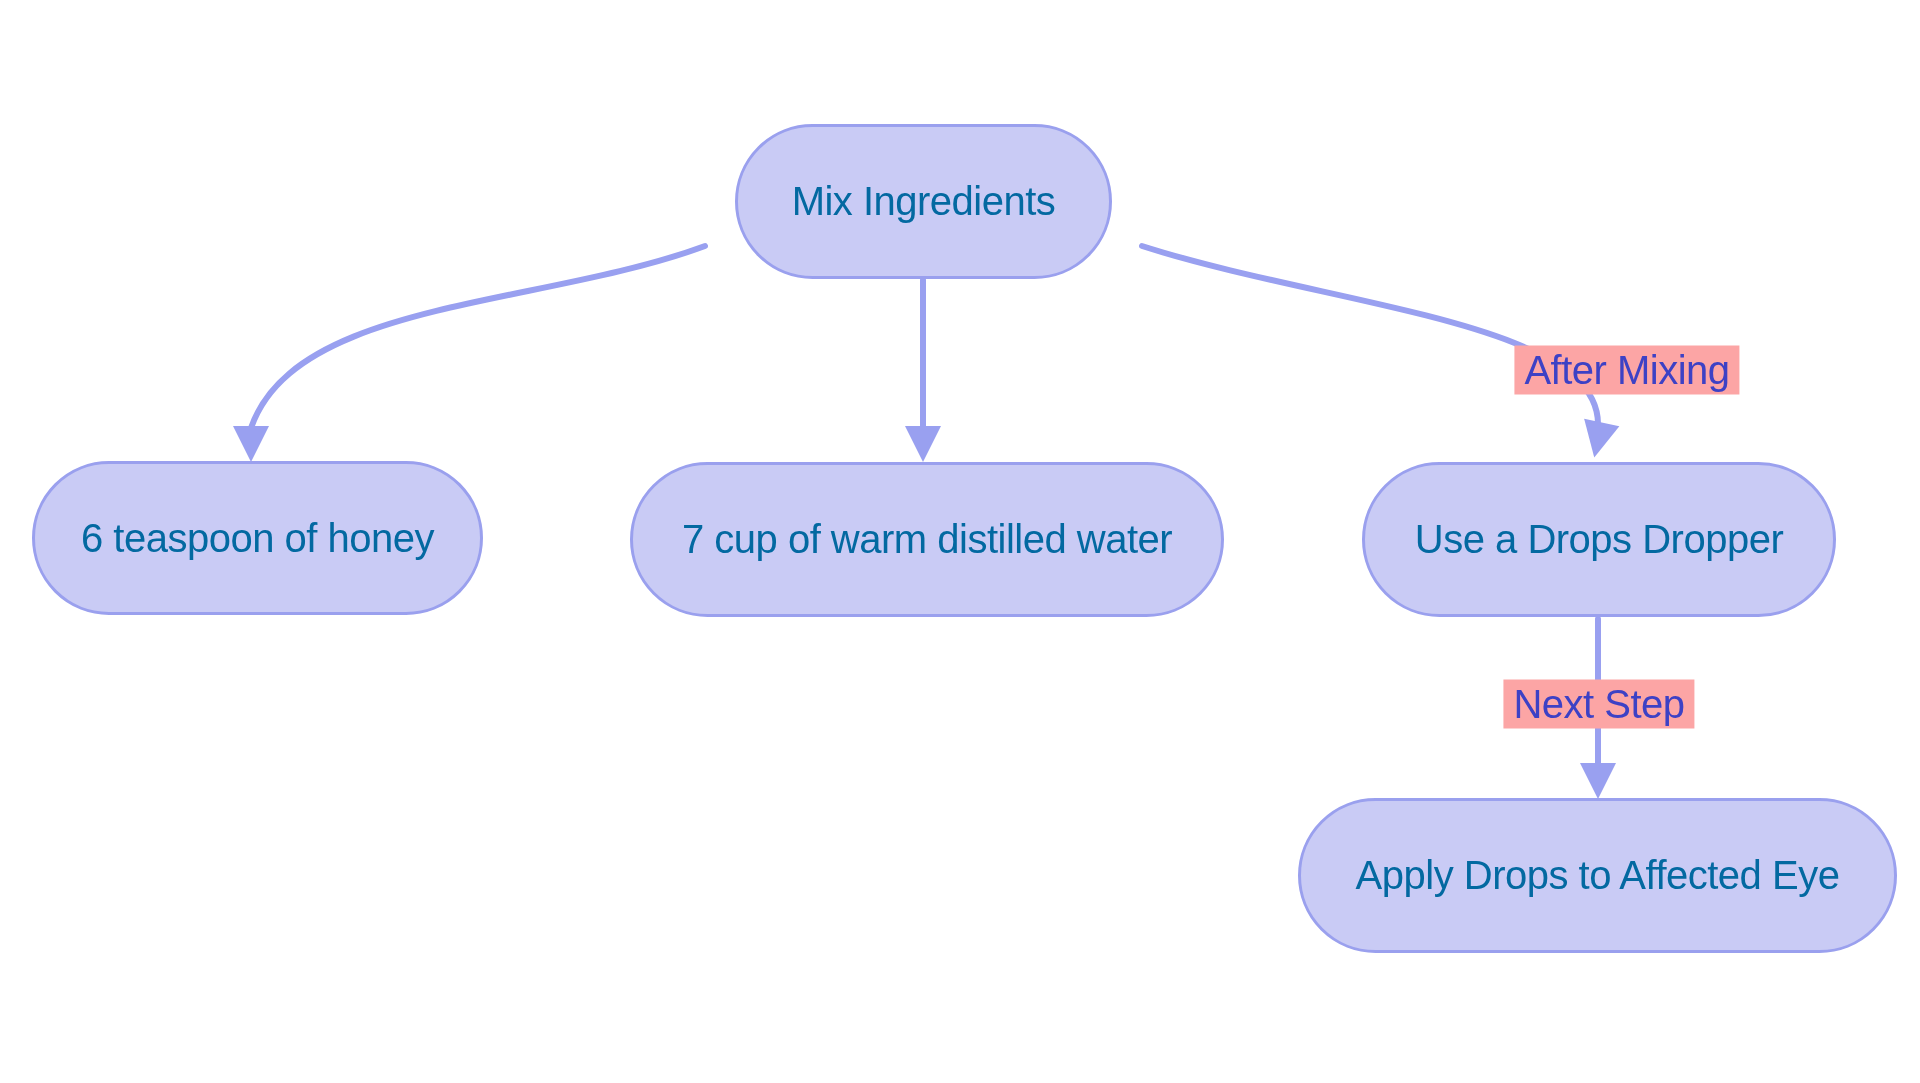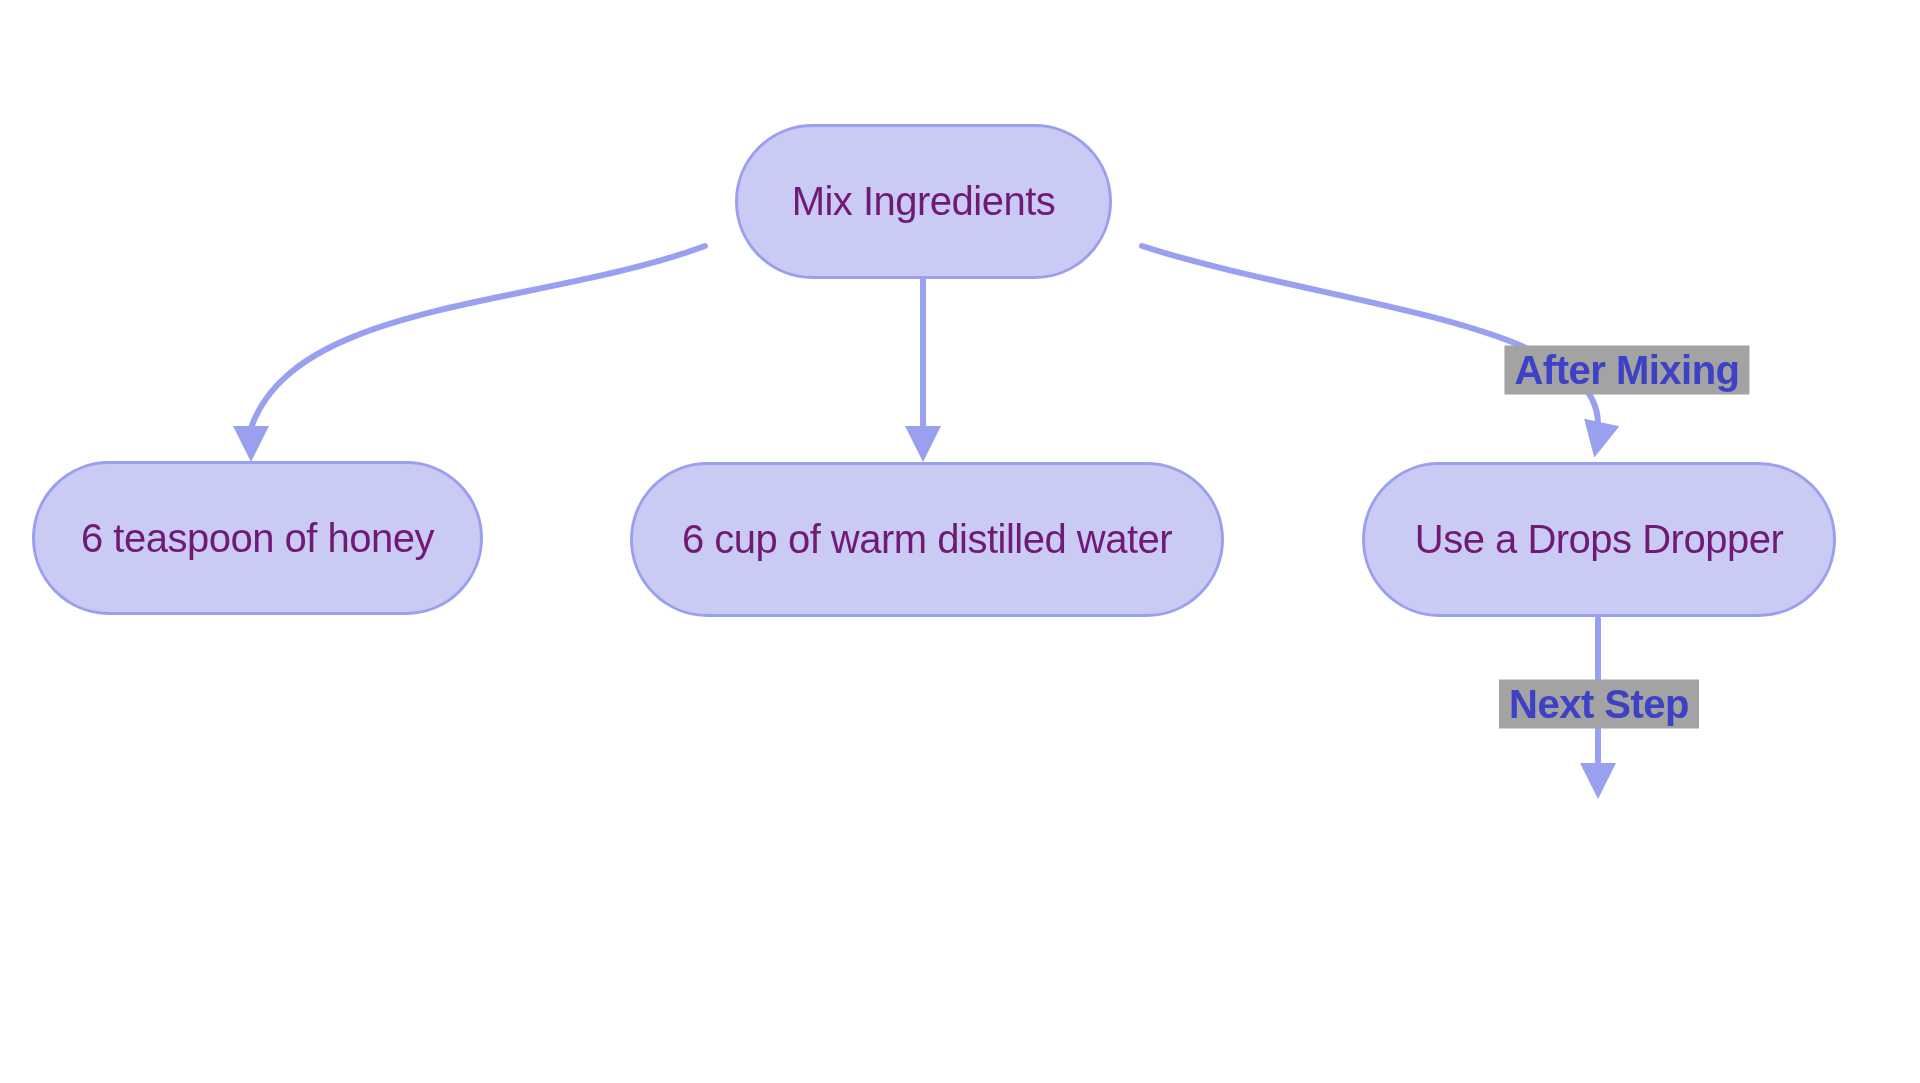--- a/index.html
+++ b/index.html
@@ -33,38 +33,37 @@
   }
   .node {
     position: absolute;
     box-sizing: border-box;
     display: flex;
     align-items: center;
     justify-content: center;
     background: #c9cbf5;
     border: 3px solid #9aa0ee;
     border-radius: 999px;
-    color: #701a75;
+    color: #0369a1;
     font-size: 40px;
     letter-spacing: -0.5px;
     text-align: center;
     white-space: nowrap;
     z-index: 2;
   }
   .edge-label {
     position: absolute;
     transform: translate(-50%, -50%);
-    background: #a3a3a3;
+    background: #fca5a5;
     color: #3d41c5;
     font-size: 40px;
     letter-spacing: -0.5px;
     padding: 2px 10px;
     white-space: nowrap;
     z-index: 1;
-    font-weight: bold;
   }
 </style>
 </head>
 <body>
 
 <div class="stage">
 
   <svg class="edges-layer" width="1920" height="1083" viewBox="0 0 1920 1083">
     <path class="edge-path" d="M 705 246 C 540 307, 295 300, 251 428"></path>
     <polygon class="arrowhead" points="233,426 269,426 251,462"></polygon>
@@ -85,21 +84,24 @@
 
   <div class="node" style="left:735px; top:124px; width:377px; height:155px;">
     <span>Mix Ingredients</span>
   </div>
 
   <div class="node" style="left:32px; top:461px; width:451px; height:154px;">
     <span>6 teaspoon of honey</span>
   </div>
 
   <div class="node" style="left:630px; top:462px; width:594px; height:155px;">
-    <span>6 cup of warm distilled water</span>
+    <span>7 cup of warm distilled water</span>
   </div>
 
   <div class="node" style="left:1362px; top:462px; width:474px; height:155px;">
     <span>Use a Drops Dropper</span>
   </div>
 
+  <div class="node" style="left:1298px; top:798px; width:599px; height:155px;">
+    <span>Apply Drops to Affected Eye</span>
+  </div>
 
 </div>
 
 </body></html>

